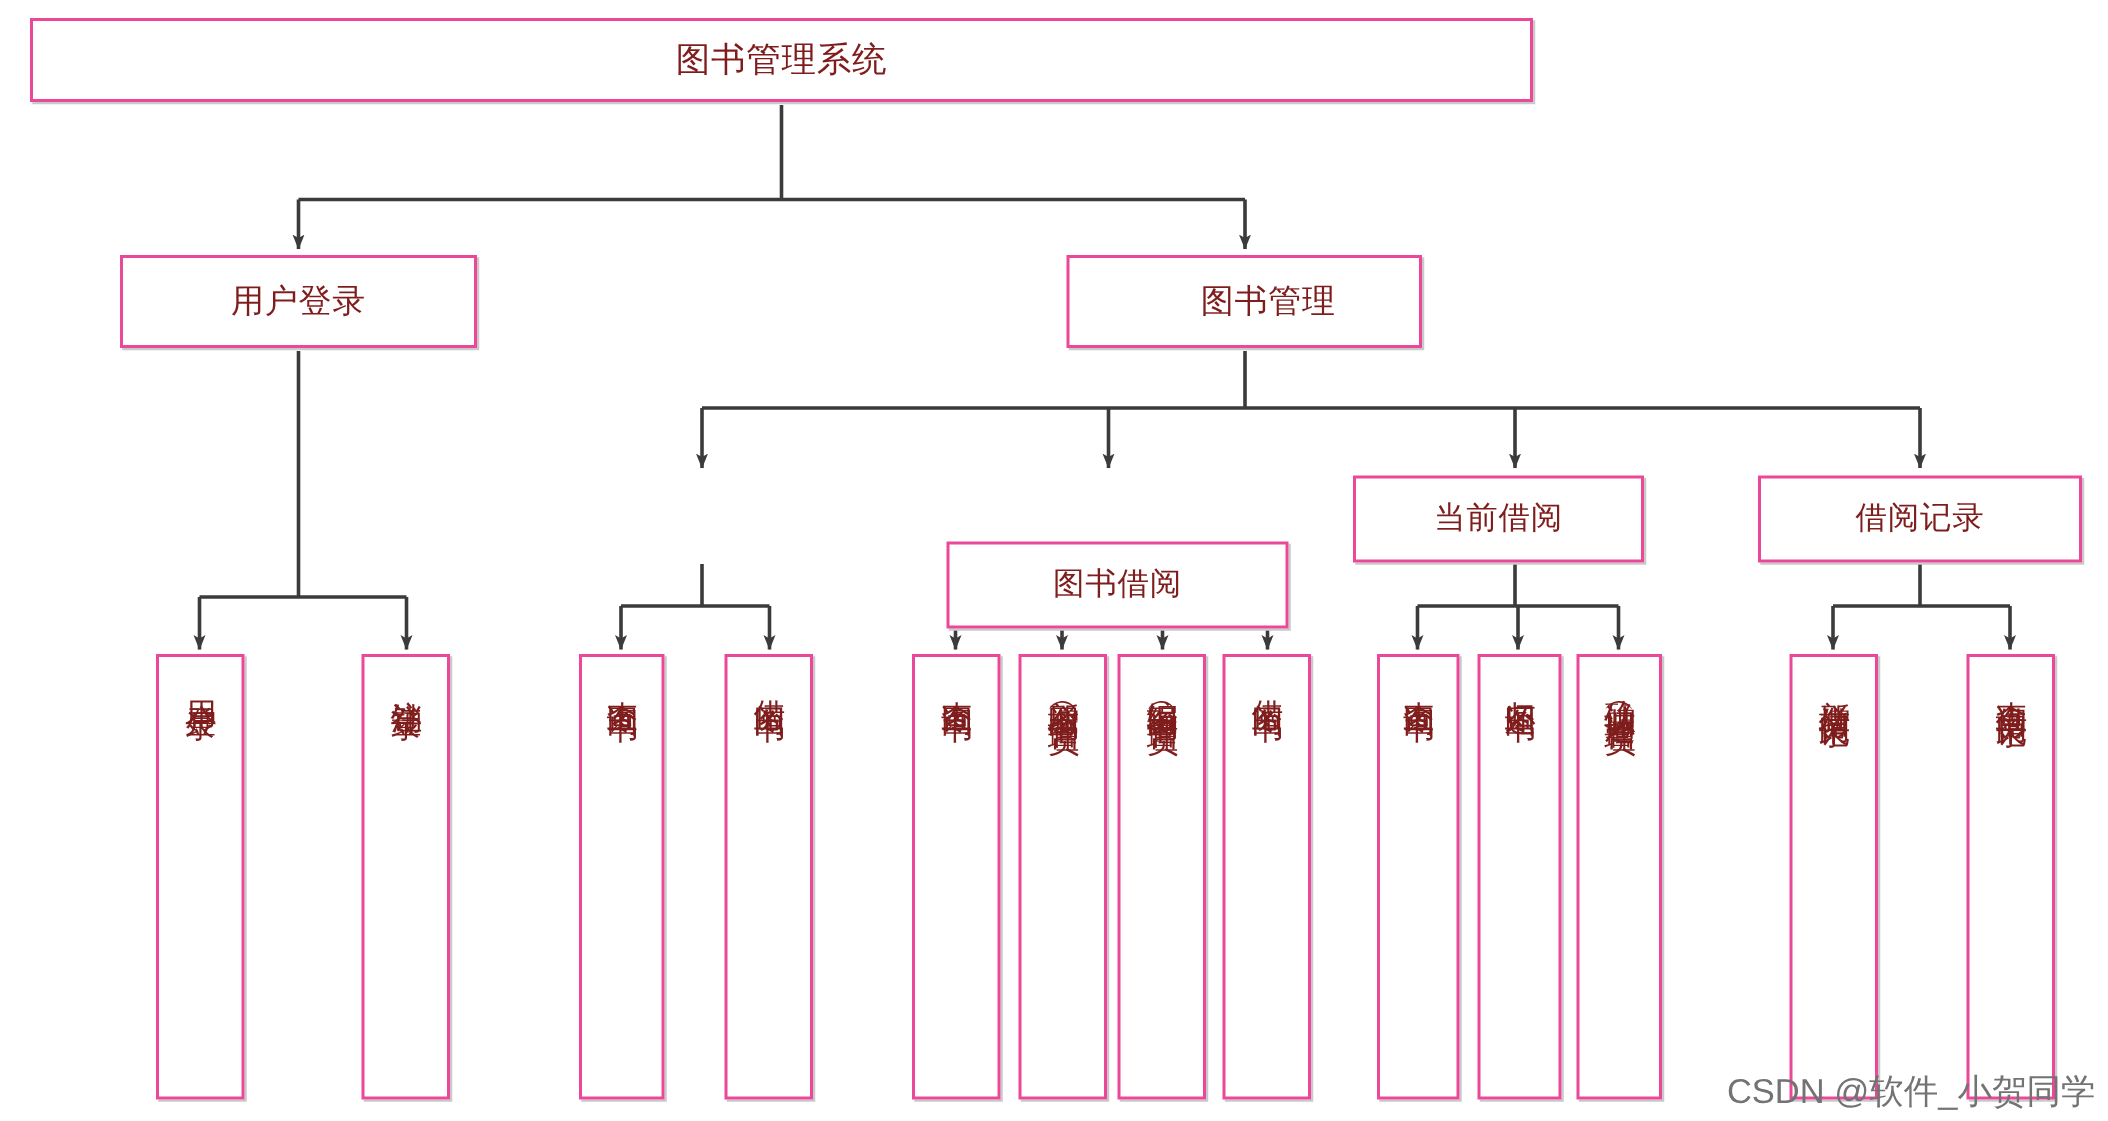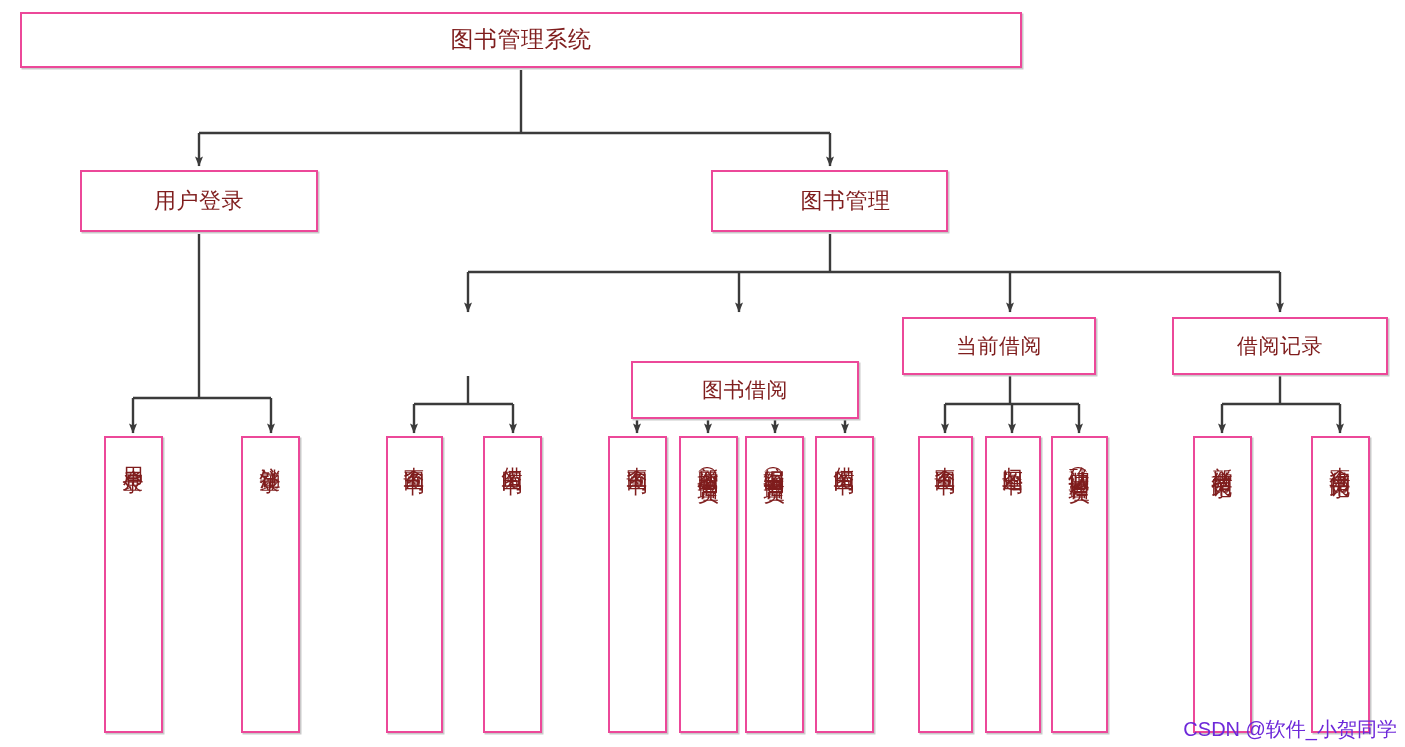--- a/index.html
+++ b/index.html
@@ -60,22 +60,22 @@
     text-orientation: upright;
     font-size: 21px;
     letter-spacing: 2.5px;
     line-height: 1;
     white-space: nowrap;
   }
   .watermark {
     position: absolute;
     right: 8px;
     bottom: 4px;
-    font-size: 20px;
-    color: #6d28d9;
+    font-size: 23px;
+    color: #737373;
     z-index: 6;
     white-space: nowrap;
     user-select: none;
   }
 </style>
 </head>
 <body>
 
 <div id="diagram-root">
 

